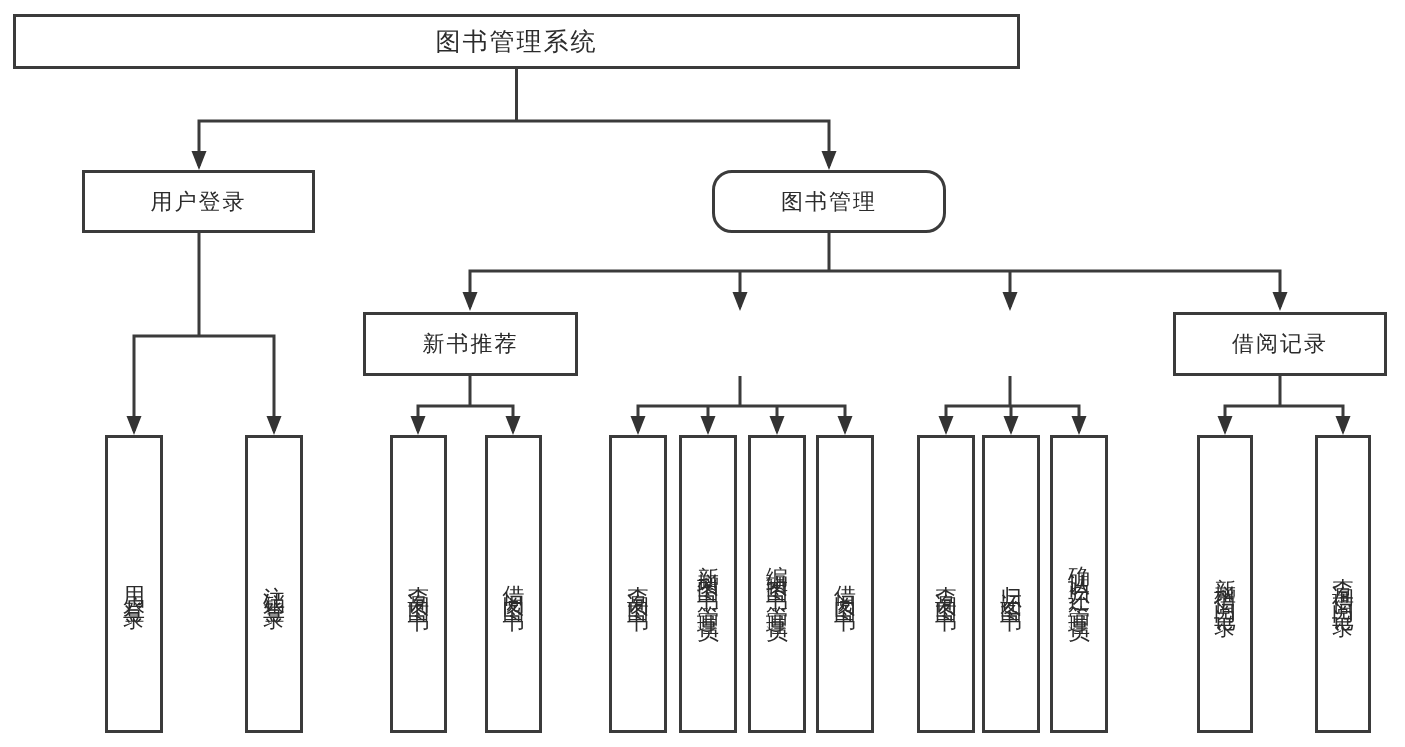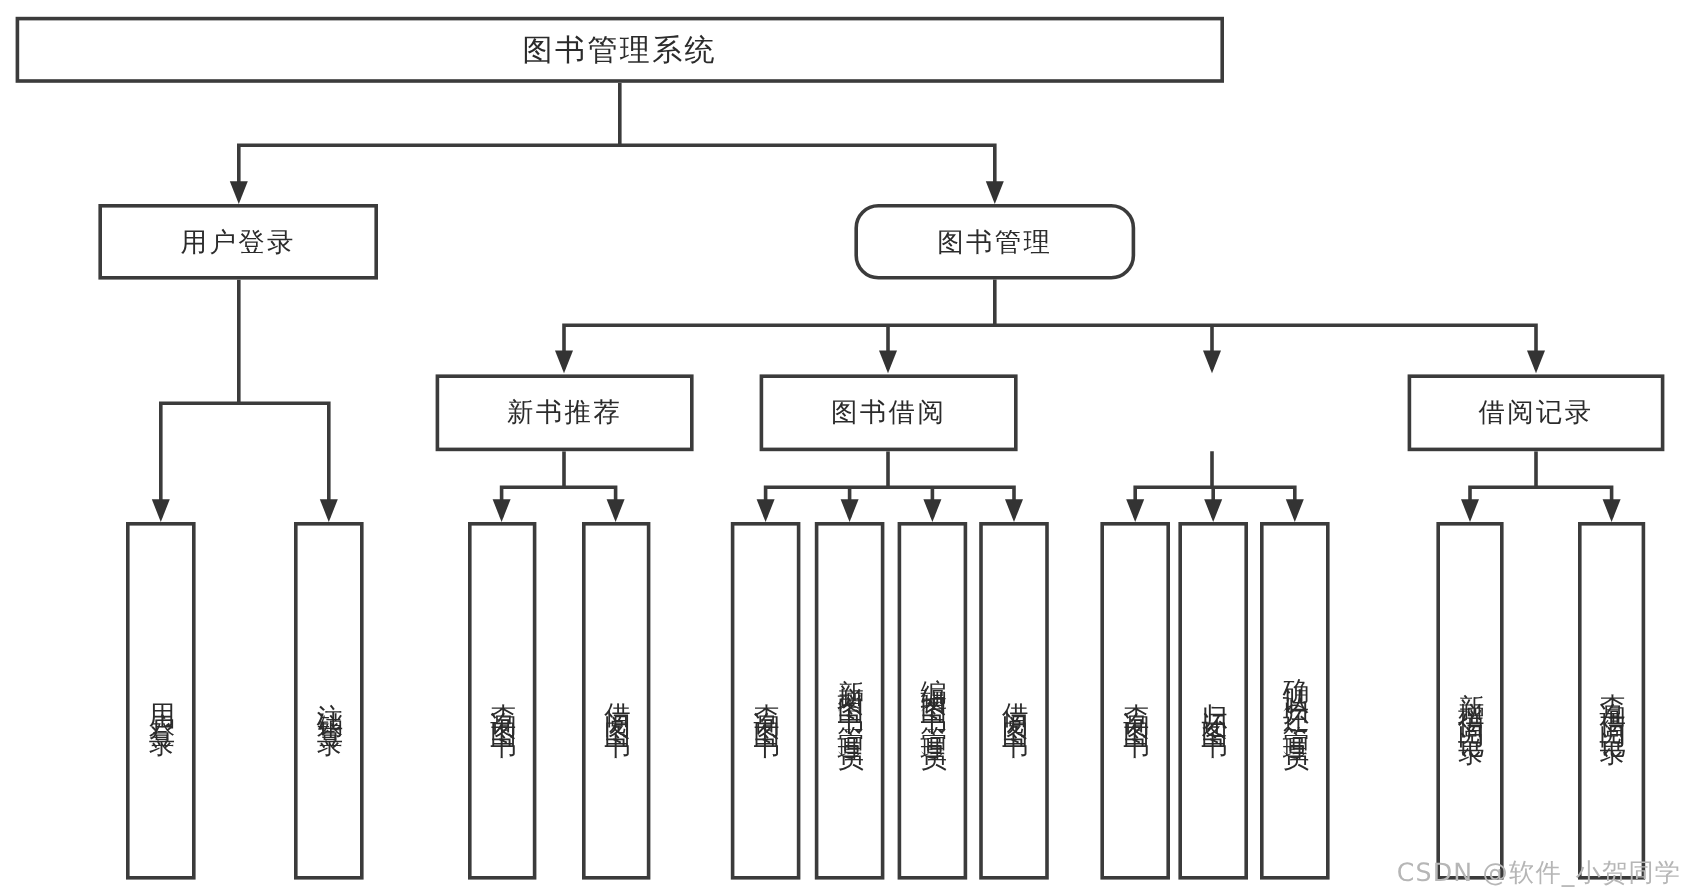--- a/index.html
+++ b/index.html
@@ -115,21 +115,20 @@
       <use href="#arw" x="1343" y="435"></use>
     </g>
   </svg>
 
   <div class="node root-node">图书管理系统</div>
 
   <div class="node h-node" id="n-user-login">用户登录</div>
   <div class="node h-node" id="n-book-management">图书管理</div>
 
   <div class="node h-node" id="n-new-book">新书推荐</div>
-  <div class="node h-node" id="n-book-borrow">图书借阅</div>
   <div class="node h-node" id="n-borrow-records">借阅记录</div>
 
   <div class="node v-node leaf" id="l-user-login">
     <span>用户登录</span>
   </div>
   <div class="node v-node leaf" id="l-logout">
     <span>注销登录</span>
   </div>
 
   <div class="node v-node leaf" id="l-nb-query">
@@ -162,15 +161,14 @@
     <span>确认归还（管理员）</span>
   </div>
 
   <div class="node v-node leaf" id="l-br-add">
     <span>新增借阅记录</span>
   </div>
   <div class="node v-node leaf" id="l-br-query">
     <span>查询借阅记录</span>
   </div>
 
-  <div id="watermark">CSDN @软件_小贺同学</div>
 
 </div>
 
 </body></html>

